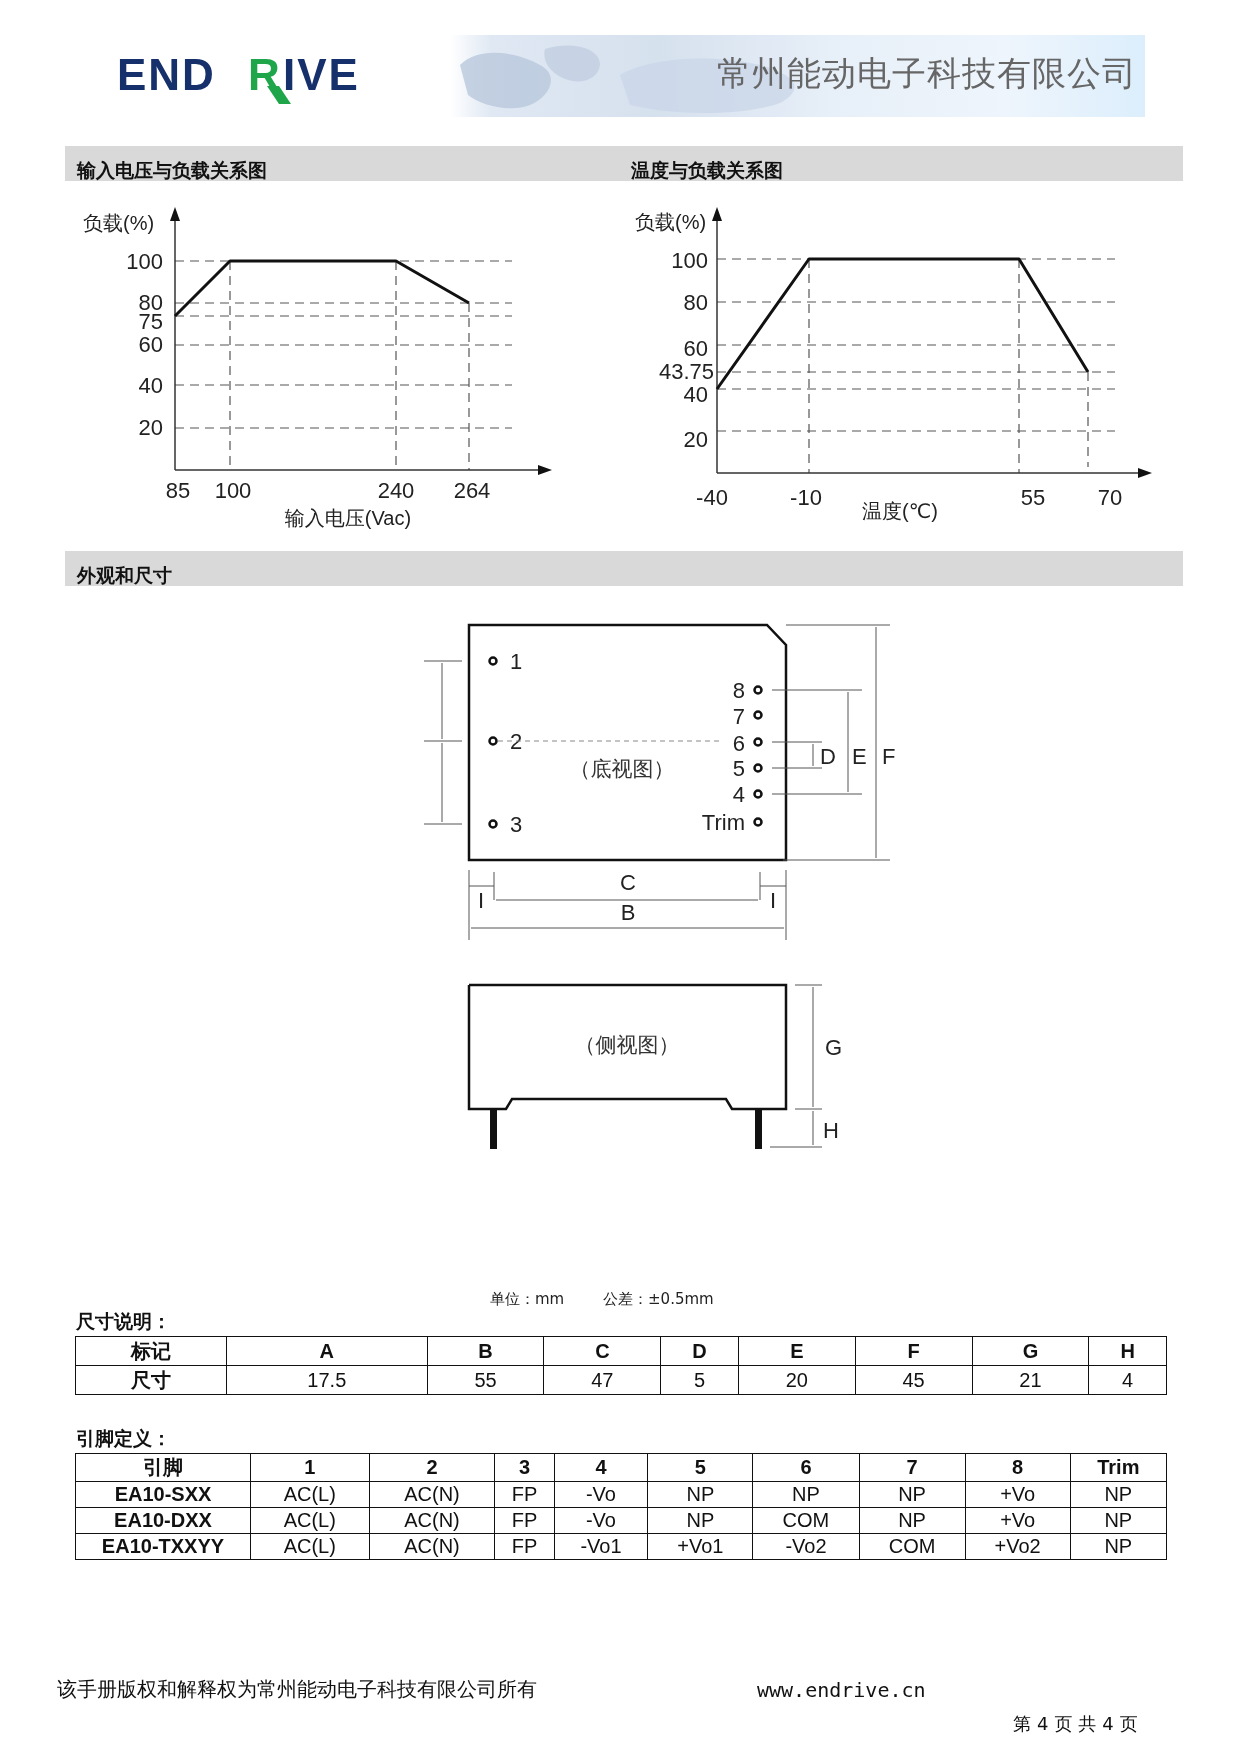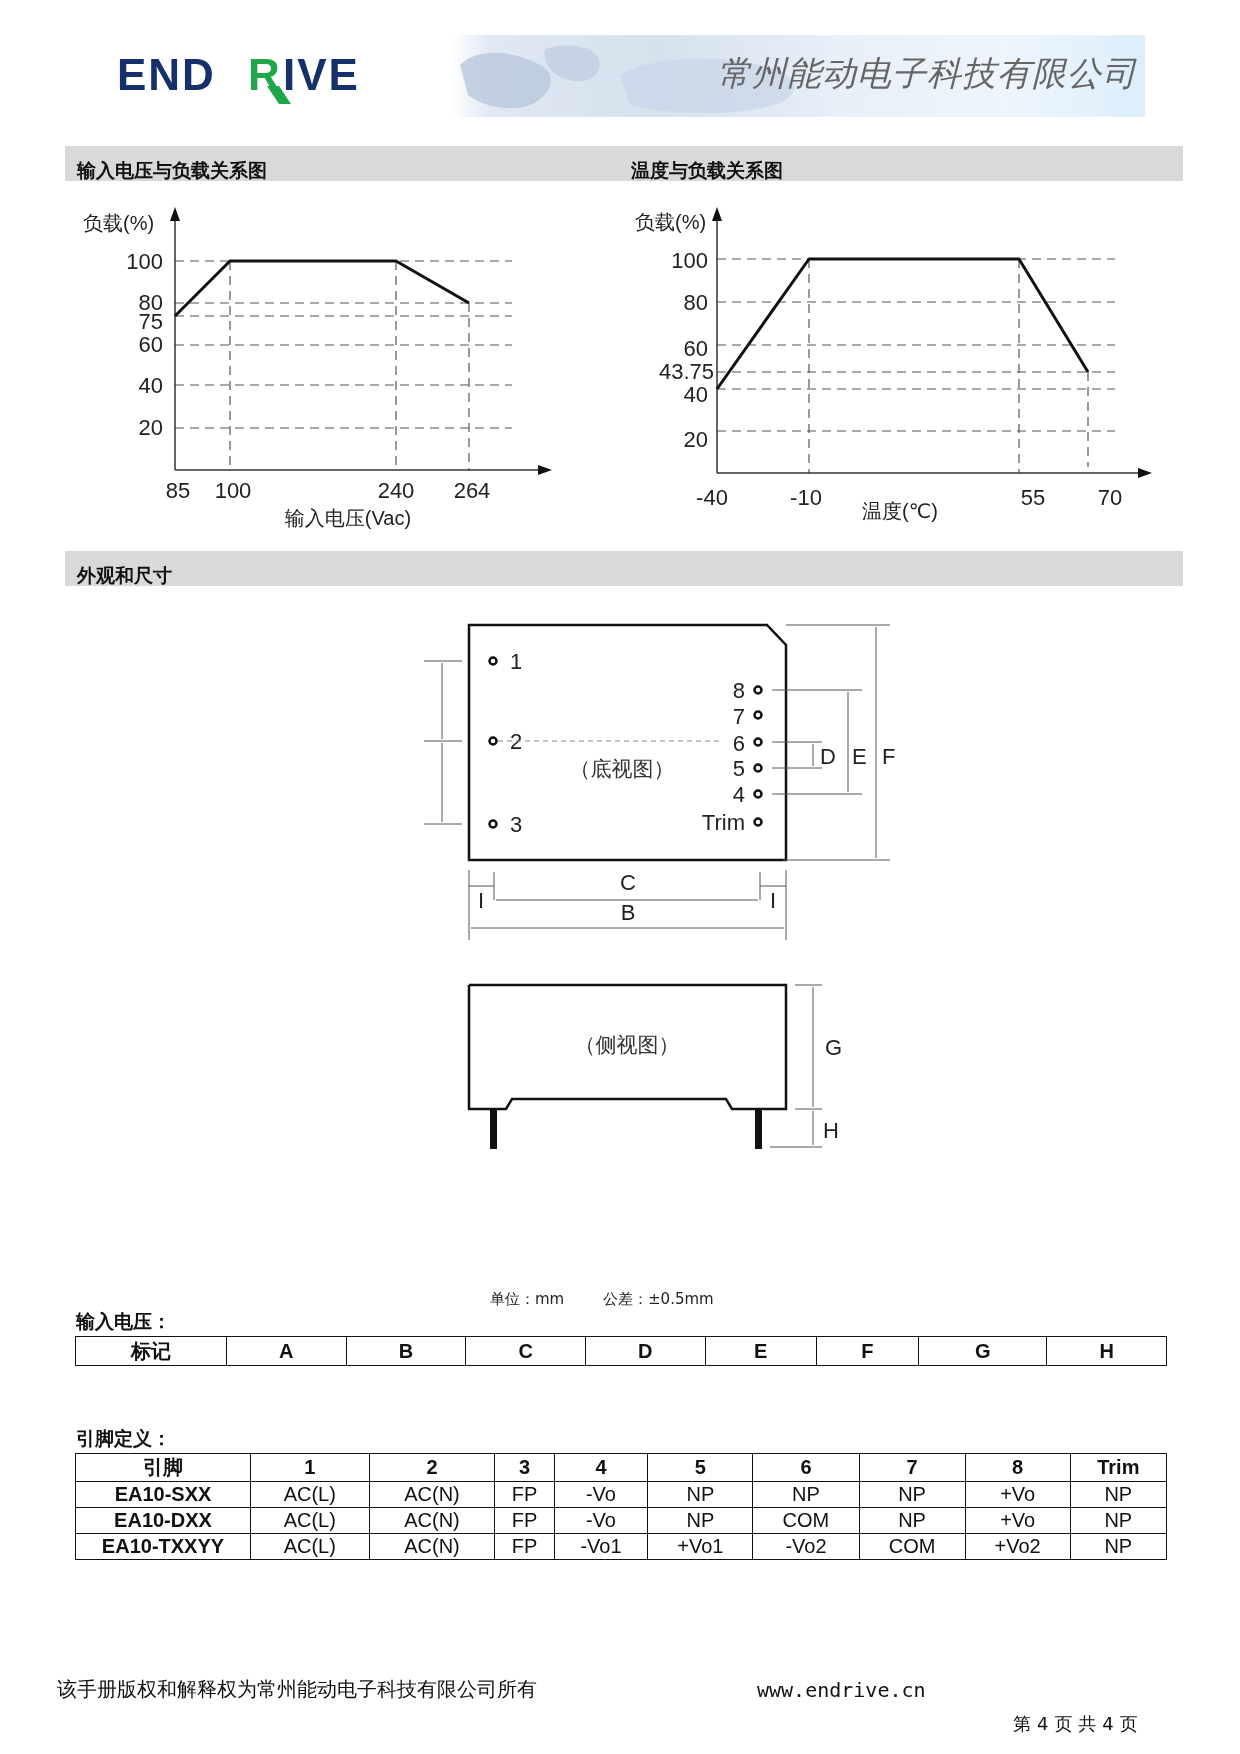--- a/index.html
+++ b/index.html
@@ -2,21 +2,21 @@
 <html><head>
 <meta charset="utf-8">
 <style>
   html, body { margin:0; padding:0; background:#ffffff; }
   body { width:1240px; height:1754px; position:relative; overflow:hidden;
          font-family:"DejaVu Sans", "Liberation Sans", sans-serif; color:#111; }
   .abs { position:absolute; }
   
   .logo { left:115px; top:48px; width:295px; height:60px; }
   .banner { left:450px; top:35px; width:695px; height:82px;
-            background:linear-gradient(90deg,#ffffff 0%,#dfe8f3 6%,#d6e1ee 30%,#e7eff8 55%,#eef5fc 80%,#dceefc 100%);font-style:italic; }
+            background:linear-gradient(90deg,#ffffff 0%,#dfe8f3 6%,#d6e1ee 30%,#e7eff8 55%,#eef5fc 80%,#dceefc 100%); }
   .banner-title { position:absolute; right:8px; top:16px; font-family:"DejaVu Serif","Liberation Serif",serif;
                   font-size:34px; color:#666; letter-spacing:1px; }
   .section-bar { background:#d9d9d9; left:65px; width:1118px; height:35px; }
   .section-title { position:absolute; top:12px; font-size:19px; font-weight:bold; color:#111; }
   
   svg text { font-family:"Liberation Sans","DejaVu Sans",sans-serif; }
   .unit-line { left:490px; top:1290px; font-size:15px; color:#222; }
   .unit-line span { margin-right:34px; }
   .tbl-caption { left:76px; font-size:19px; font-weight:bold; }
   table.grid { position:absolute; border-collapse:collapse; left:75px; width:1092px;
@@ -224,33 +224,44 @@
   </g>
   <text x="425" y="80" font-size="22" fill="#222">G</text>
   <text x="423" y="163" font-size="22" fill="#222">H</text>
 </svg>
 
 <div class="abs unit-line">
   <span>单位：mm</span>
   <span>公差：±0.5mm</span>
 </div>
 
-<div class="abs tbl-caption" style="top:1309px">输入电压：</div>
+<div class="abs tbl-caption" style="top:1309px">尺寸说明：</div>
 <table class="grid" id="t1">
   <tbody>
       <tr>
     <th style="width:150px">标记</th>
     <th>A</th>
     <th>B</th>
     <th>C</th>
     <th>D</th>
     <th>E</th>
     <th>F</th>
     <th>G</th>
     <th>H</th>
+  </tr>
+  <tr>
+    <th>尺寸</th>
+    <td>17.5</td>
+    <td>55</td>
+    <td>47</td>
+    <td>5</td>
+    <td>20</td>
+    <td>45</td>
+    <td>21</td>
+    <td>4</td>
   </tr>
 </tbody>
   </table>
 
 <div class="abs tbl-caption" style="top:1426px">引脚定义：</div>
 <table class="grid" id="t2">
   <tbody>
       <tr>
     <th style="width:174px">引脚</th>
     <th>1</th>

